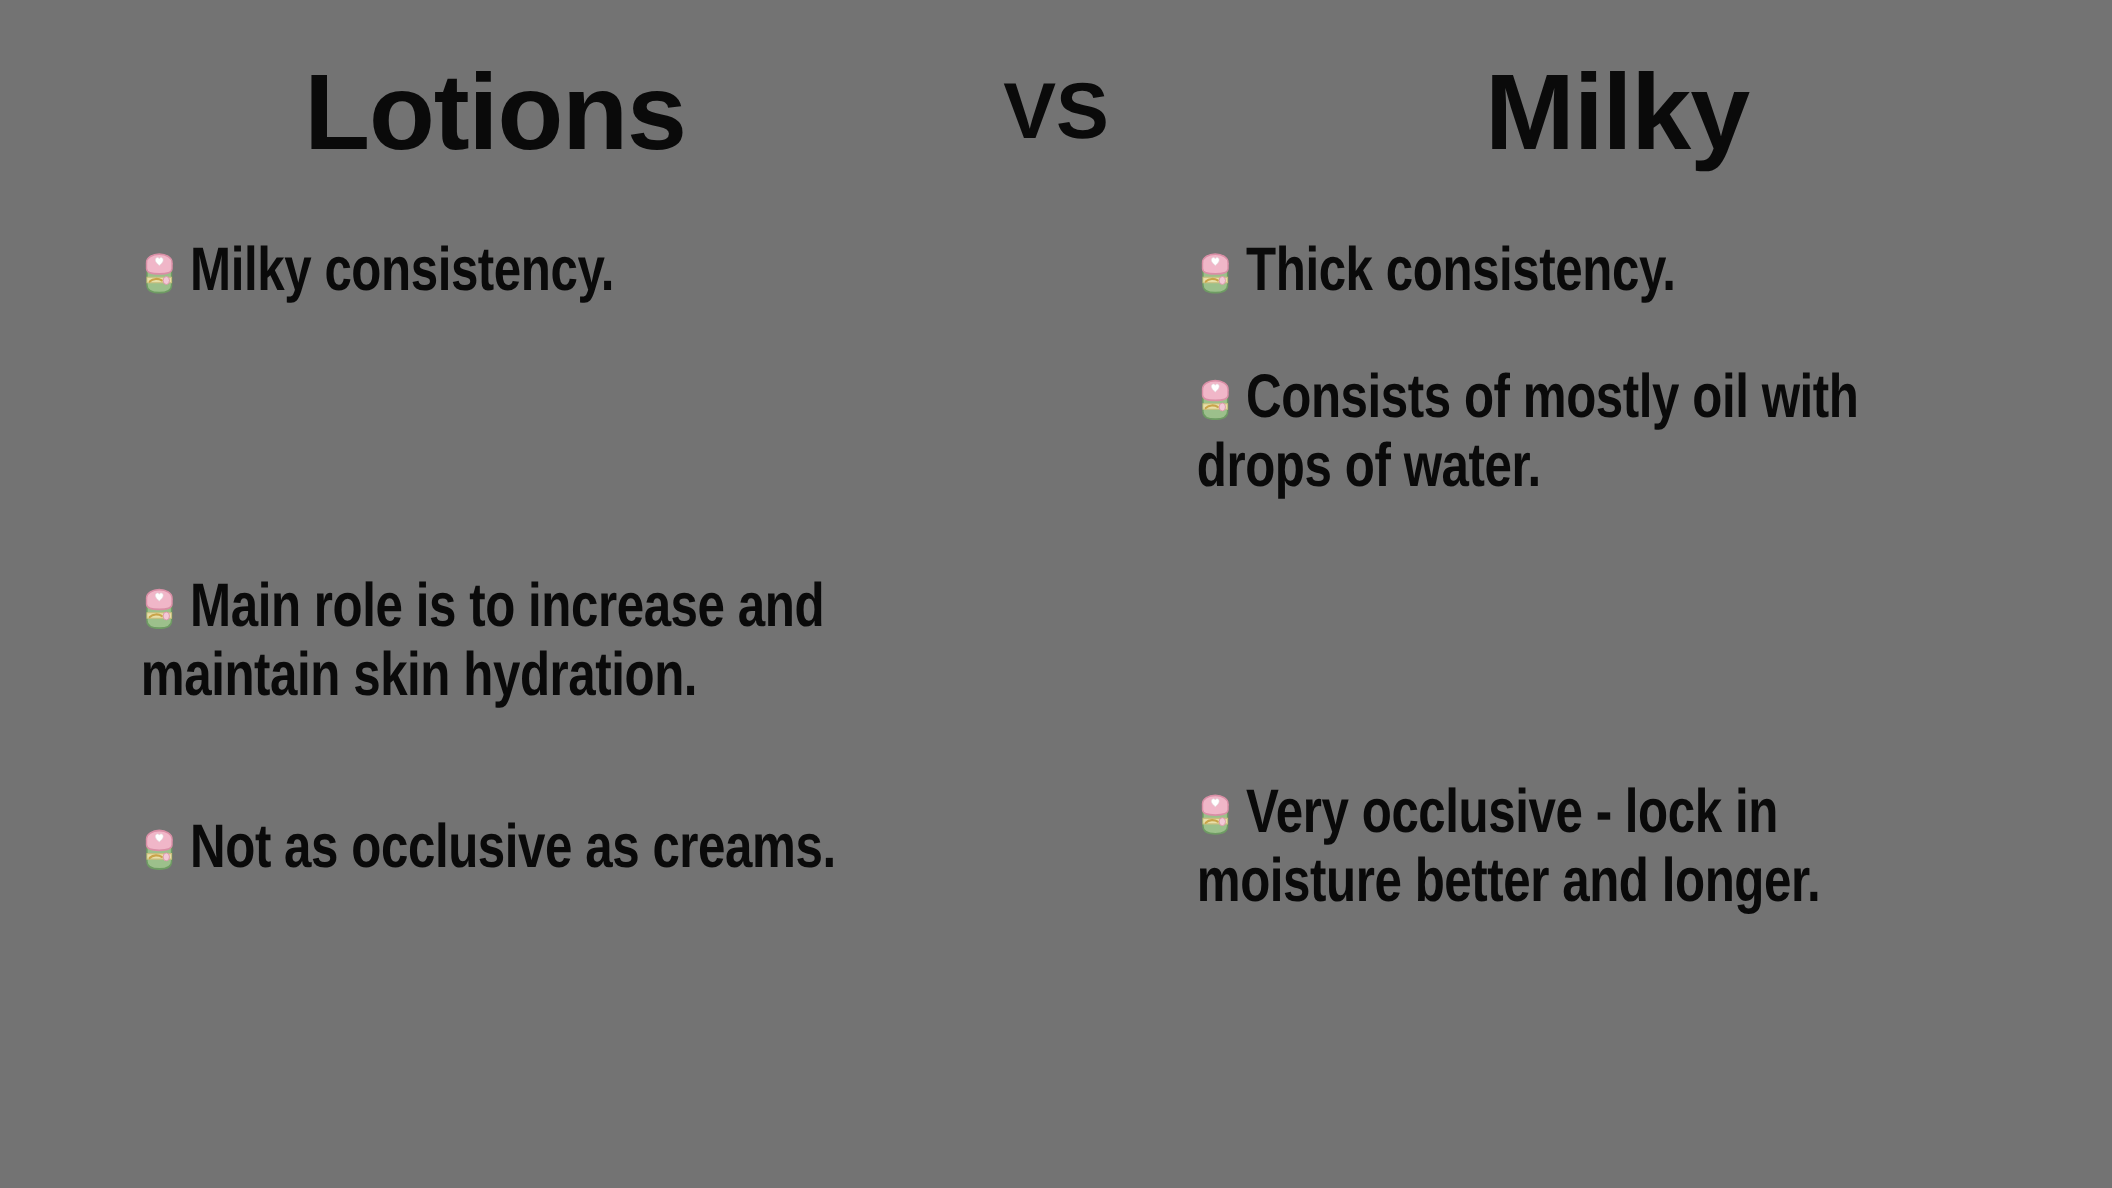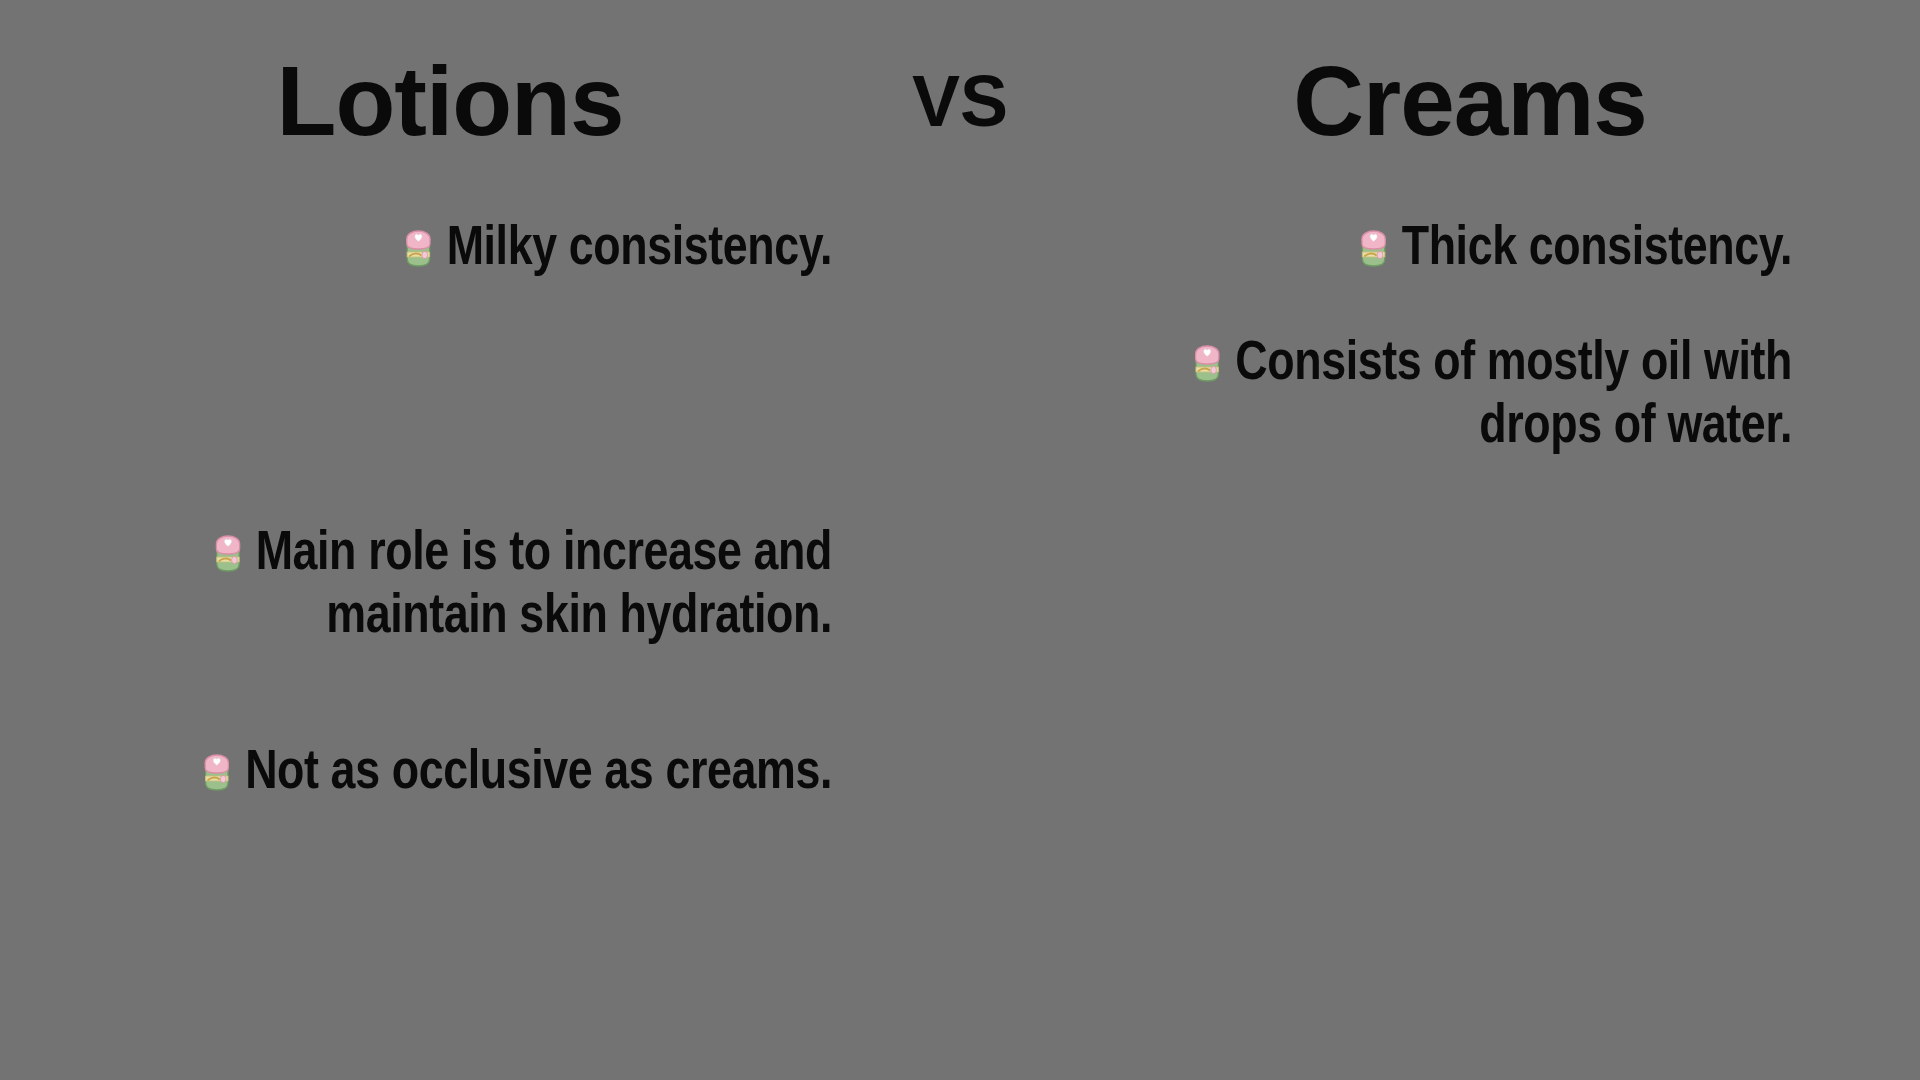--- a/index.html
+++ b/index.html
@@ -76,21 +76,21 @@
     position: relative;
     padding: 0 40px;
     box-sizing: border-box;
   }
 
   .point {
     position: absolute;
     left: 40px;
     width: 880px;
     box-sizing: border-box;
-    text-align: right;
+    text-align: left;
   }
 
   .point-inner {
     display: block;
     font-family: "Liberation Sans Narrow", "Liberation Sans", sans-serif;
     font-weight: bold;
     font-size: 56px;
     line-height: 1.12;
     color: #0A0A0A;
     transform: scaleX(0.80);
@@ -114,21 +114,21 @@
 <div class="infographic" style="background: #737373;">
 
   <div class="header-row">
     <div class="header-cell left">
       <span class="title-text" style="color: rgb(10, 10, 10);">Lotions</span>
     </div>
     <div class="header-cell mid">
       <span class="vs-text" style="color: rgb(10, 10, 10);">VS</span>
     </div>
     <div class="header-cell right">
-      <span class="title-text" style="color: rgb(10, 10, 10);">Creams</span>
+      <span class="title-text" style="color: rgb(10, 10, 10);">Milky</span>
     </div>
   </div>
 
   <div class="columns">
 
     <div class="column">
 
       <div class="point" style="top:18px;">
         <span class="point-inner" style="color: rgb(10, 10, 10);">
           <span class="jar-icon">
@@ -208,17 +208,32 @@
               <circle cx="29" cy="29" r="3.6" fill="#F2C9D6" stroke="#D98FA6" stroke-width="0.8"></circle>
               <ellipse cx="21" cy="12.5" rx="14.5" ry="7.5" fill="#F0B6C8" stroke="#D98FA6" stroke-width="1.6"></ellipse>
               <path d="M6.5 13 L6.5 18 C6.5 21.5 13 23 21 23 C29 23 35.5 21.5 35.5 18 L35.5 13" fill="#F0B6C8" stroke="#D98FA6" stroke-width="1.6"></path>
               <path d="M21 9.2 C19.7 7.4 16.6 8 16.6 10.4 C16.6 12.4 19.3 14.1 21 15.3 C22.7 14.1 25.4 12.4 25.4 10.4 C25.4 8 22.3 7.4 21 9.2 Z" fill="#FFFFFF" stroke="#E3E3E3" stroke-width="0.6"></path>
             </svg>
           </span><span>Thick consistency.</span>
         </span>
       </div>
 
 
+      <div class="point" style="top:510px;">
+        <span class="point-inner" style="color: rgb(10, 10, 10);">
+          <span class="jar-icon">
+            <svg viewBox="0 0 42 44" xmlns="http://www.w3.org/2000/svg">
+              <path d="M7 20 C7 18 9 17 21 17 C33 17 35 18 35 20 L35 33 C35 38 30 40 21 40 C12 40 7 38 7 33 Z" fill="#9CC08B" stroke="#6E9B63" stroke-width="1.6"></path>
+              <path d="M7 26 L35 26 L35 31 L7 31 Z" fill="#E8DFA8" stroke="#C9BE7E" stroke-width="1"></path>
+              <path d="M10 30 C14 27 20 27 24 29" fill="none" stroke="#C9A44A" stroke-width="2" stroke-linecap="round"></path>
+              <circle cx="29" cy="29" r="3.6" fill="#F2C9D6" stroke="#D98FA6" stroke-width="0.8"></circle>
+              <ellipse cx="21" cy="12.5" rx="14.5" ry="7.5" fill="#F0B6C8" stroke="#D98FA6" stroke-width="1.6"></ellipse>
+              <path d="M6.5 13 L6.5 18 C6.5 21.5 13 23 21 23 C29 23 35.5 21.5 35.5 18 L35.5 13" fill="#F0B6C8" stroke="#D98FA6" stroke-width="1.6"></path>
+              <path d="M21 9.2 C19.7 7.4 16.6 8 16.6 10.4 C16.6 12.4 19.3 14.1 21 15.3 C22.7 14.1 25.4 12.4 25.4 10.4 C25.4 8 22.3 7.4 21 9.2 Z" fill="#FFFFFF" stroke="#E3E3E3" stroke-width="0.6"></path>
+            </svg>
+          </span><span>Very occlusive - lock in moisture better and longer.</span>
+        </span>
+      </div>
 
     </div>
   </div>
 
 </div>
 
 </body></html>

